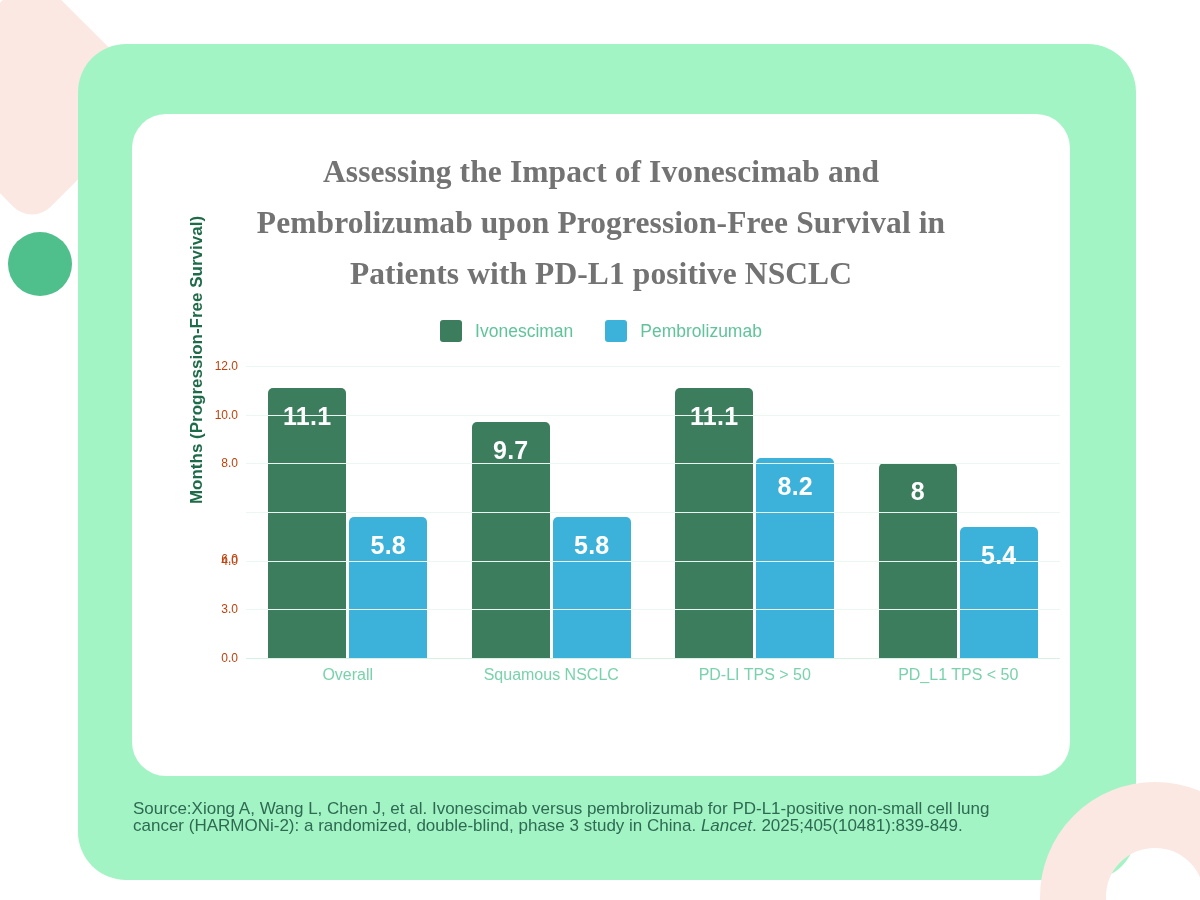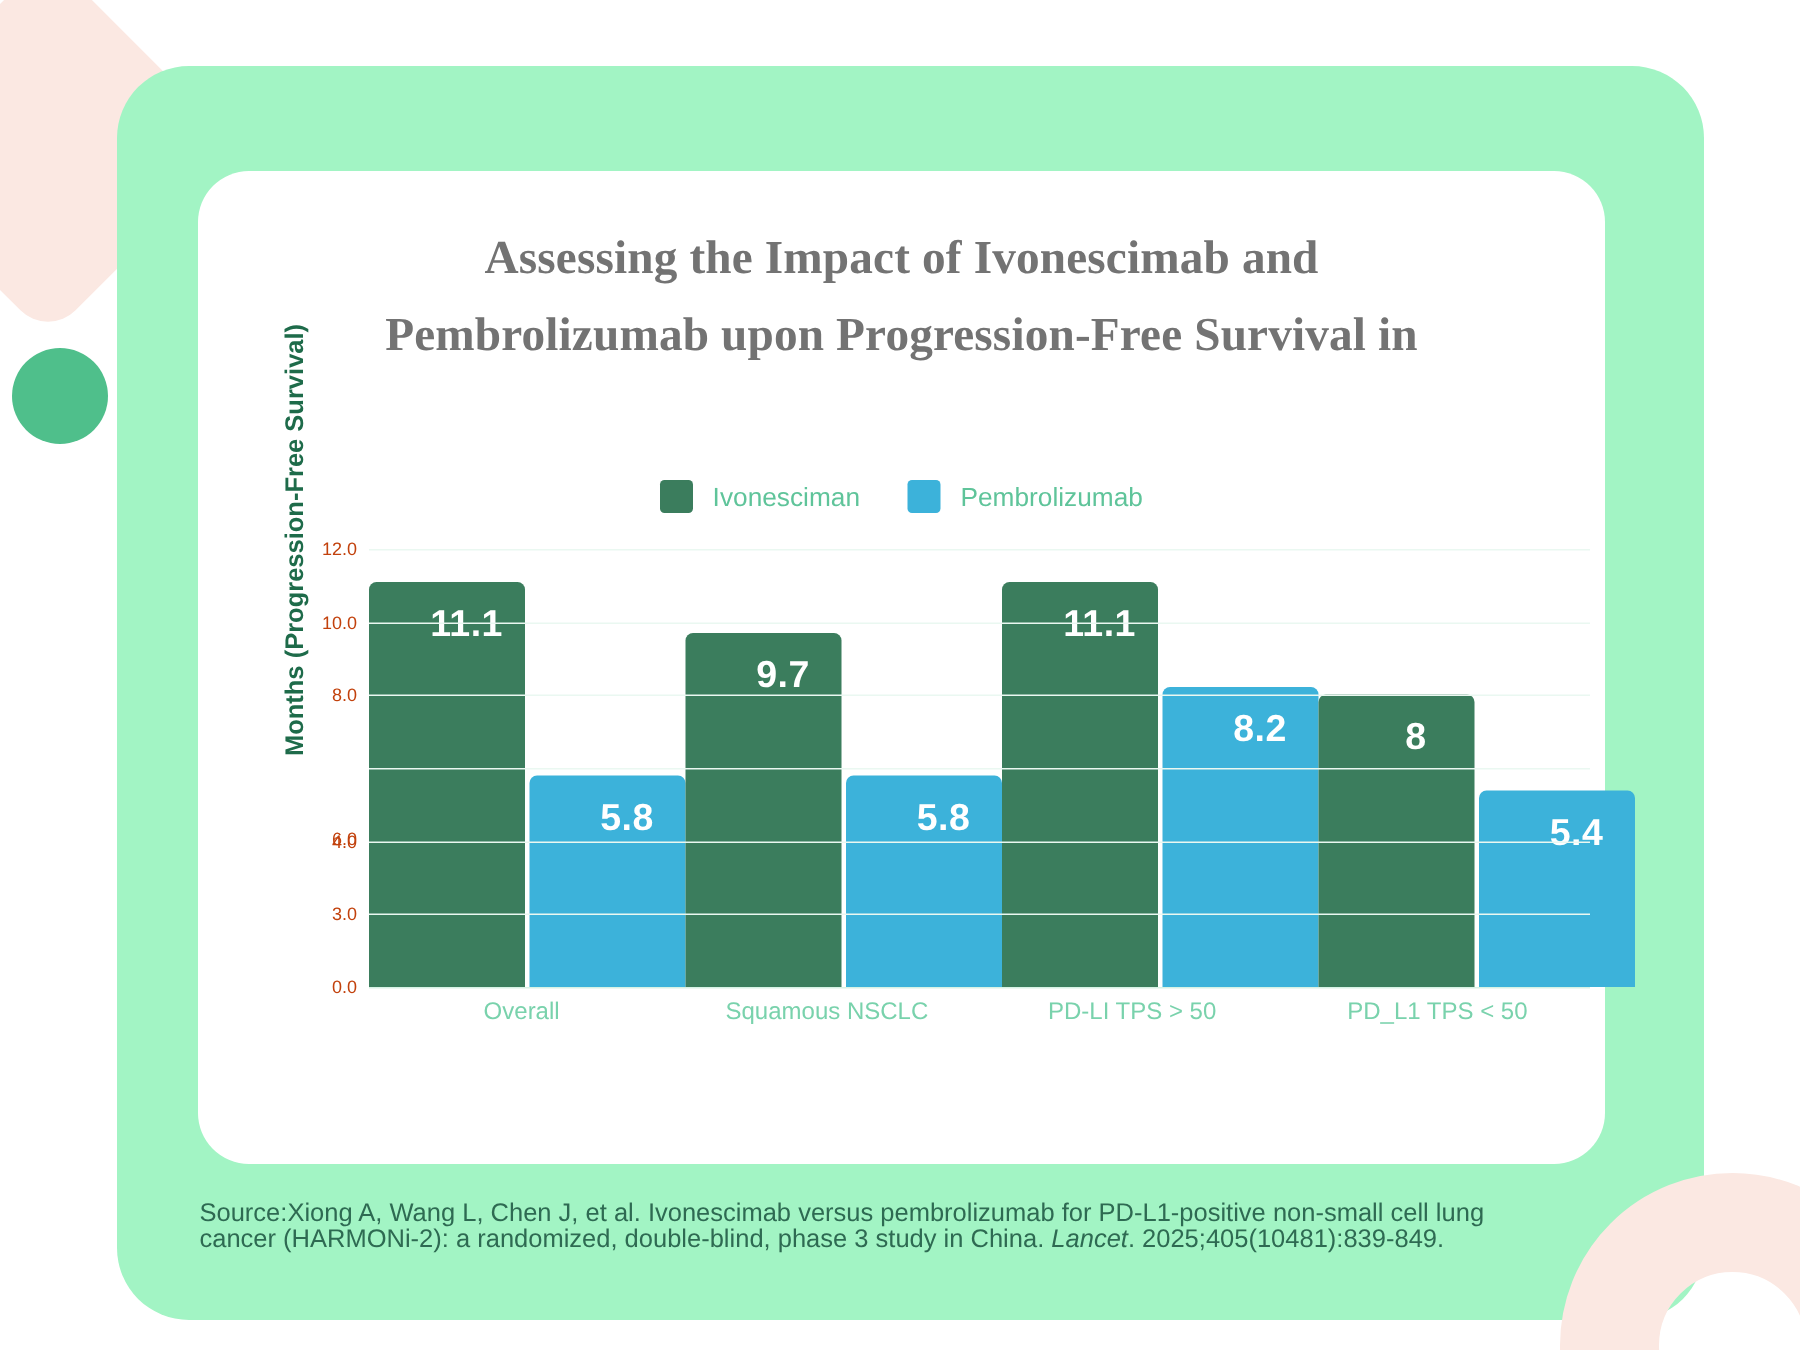--- a/index.html
+++ b/index.html
@@ -193,21 +193,20 @@
     justify-content: center;
     gap: 3px;
     position: relative;
   }
   .bar {
     width: 78px;
     border-radius: 5px 5px 0 0;
     position: relative;
     display: flex;
     justify-content: center;
-    padding-left: 26px;
   }
   .bar .val {
     position: absolute;
     top: 14px;
     color: #FFFFFF;
     font-size: 25px;
     font-weight: bold;
     letter-spacing: 0.3px;
     white-space: nowrap;
   }
@@ -246,20 +245,21 @@
 
   <div class="deco-pink-arrow"></div>
   <div class="mint-card"></div>
   <div class="deco-green-circle"></div>
 
   <div class="white-panel">
 
     <div class="chart-title">
       <span class="tline">Assessing the Impact of Ivonescimab and</span>
       <span class="tline">Pembrolizumab upon Progression-Free Survival in</span>
+      <span class="tline">Patients with PD-L1 positive NSCLC</span>
     </div>
 
     <div class="legend">
       <div class="legend-item">
         <span class="legend-swatch" style="background: rgb(59, 125, 93);"></span>
         <span class="legend-label">Ivonesciman</span>
       </div>
       <div class="legend-item">
         <span class="legend-swatch" style="background: rgb(60, 178, 218);"></span>
         <span class="legend-label">Pembrolizumab</span>

